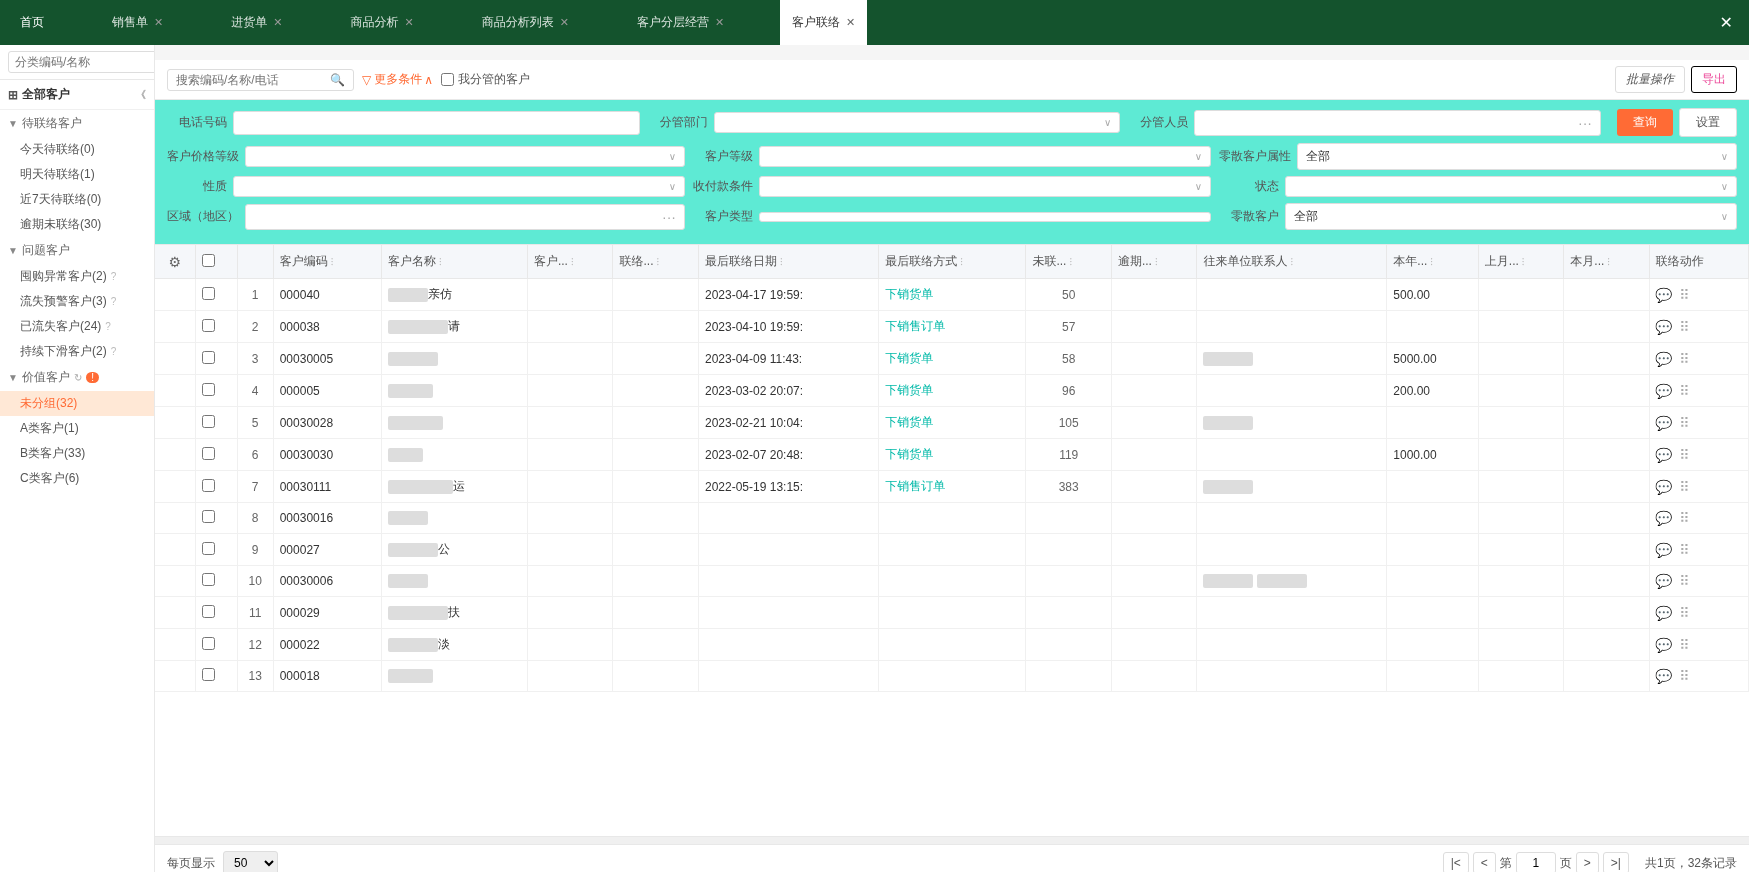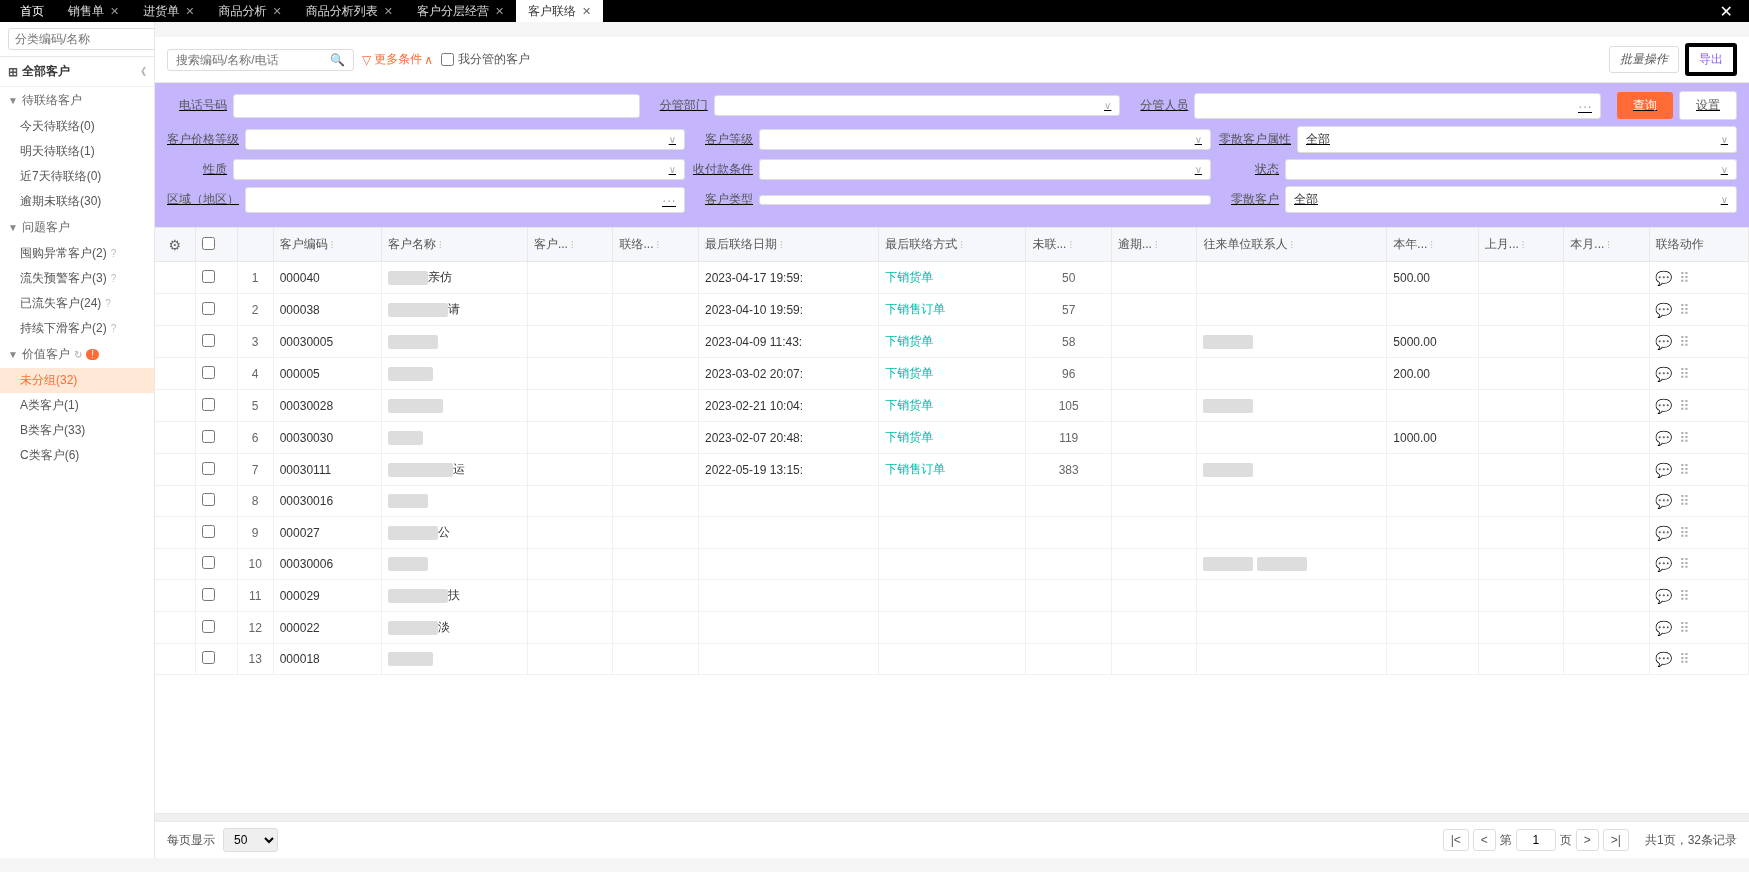--- a/index.html
+++ b/index.html
@@ -1,22 +1,23 @@
 <!DOCTYPE html>
 <html><head>
   <meta charset="utf-8">
   <style>
     * { box-sizing: border-box; margin: 0; padding: 0; font-family: 'Microsoft YaHei', Arial, sans-serif; font-size: 12px; }
     body { background: #f5f5f5; overflow: hidden; width: 1749px; height: 872px; }
 
     
     .top-nav {
       display: flex; align-items: center;
-      background: #000000; height: 22px; padding: 0 8px;
+      background: #14532d; height: 45px; padding: 0 8px;
       color: #fff;
+      gap: 44px;
     }
     .top-nav .nav-home {
       padding: 0 12px; height: 100%; display:flex; align-items:center;
       cursor: pointer; font-size: 13px; color: #fff;
     }
     .top-nav .nav-tab {
       display: flex; align-items: center; height: 100%;
       padding: 0 12px; cursor: pointer; font-size: 13px; color: rgba(255,255,255,0.85);
       position: relative;
     }
@@ -97,29 +98,28 @@
     .my-customers {
       display: flex; align-items: center; gap: 4px; color: #555; cursor: pointer;
     }
     .my-customers input[type=checkbox] { cursor: pointer; }
     .filter-actions { margin-left: auto; display: flex; gap: 6px; align-items: center; }
     .btn-batch {
       border: 1px solid #ddd; background: #fff; padding: 4px 10px;
       border-radius: 3px; cursor: pointer; color: #555; font-size: 12px; font-style: italic;
     }
     .btn-export {
-      border: 4px solid #000000; background: #fff; padding: 4px 10px;
-      border-radius: 3px; cursor: pointer; color: #8b5cf6; font-size: 12px;
+      border: 1px solid #000000; background: #fff; padding: 4px 10px;
+      border-radius: 3px; cursor: pointer; color: #ec4899; font-size: 12px;
     }
 
     
     .advanced-filter {
-      background: #c4b5fd; border-bottom: 1px solid #e8e8e8;
+      background: #5eead4; border-bottom: 1px solid #e8e8e8;
       padding: 8px 12px;
-      text-decoration: underline;
     }
     .filter-row {
       display: flex; align-items: center; gap: 8px; margin-bottom: 6px;
     }
     .filter-field {
       display: flex; align-items: center; gap: 6px;
       flex: 1;
     }
     .filter-label { color: #555; white-space: nowrap; min-width: 60px; text-align: right; }
     .filter-input {

